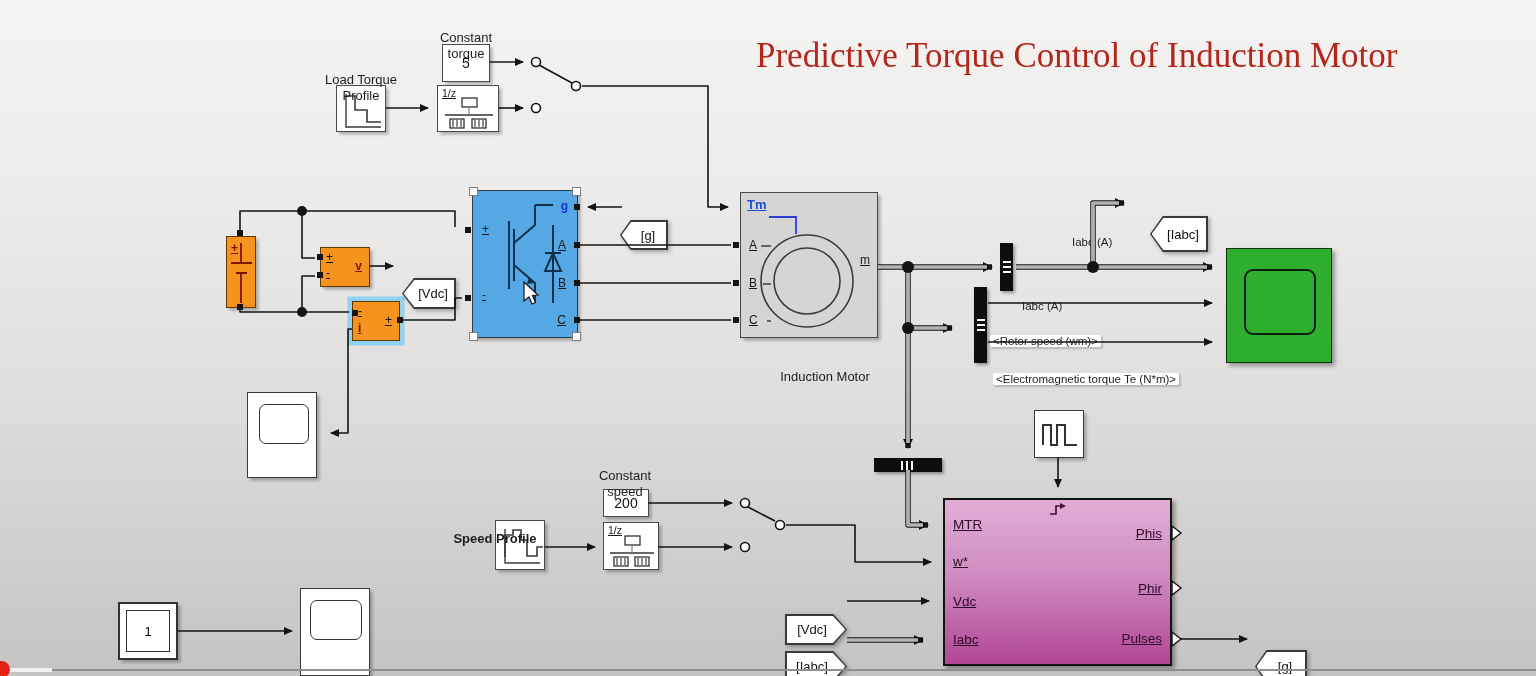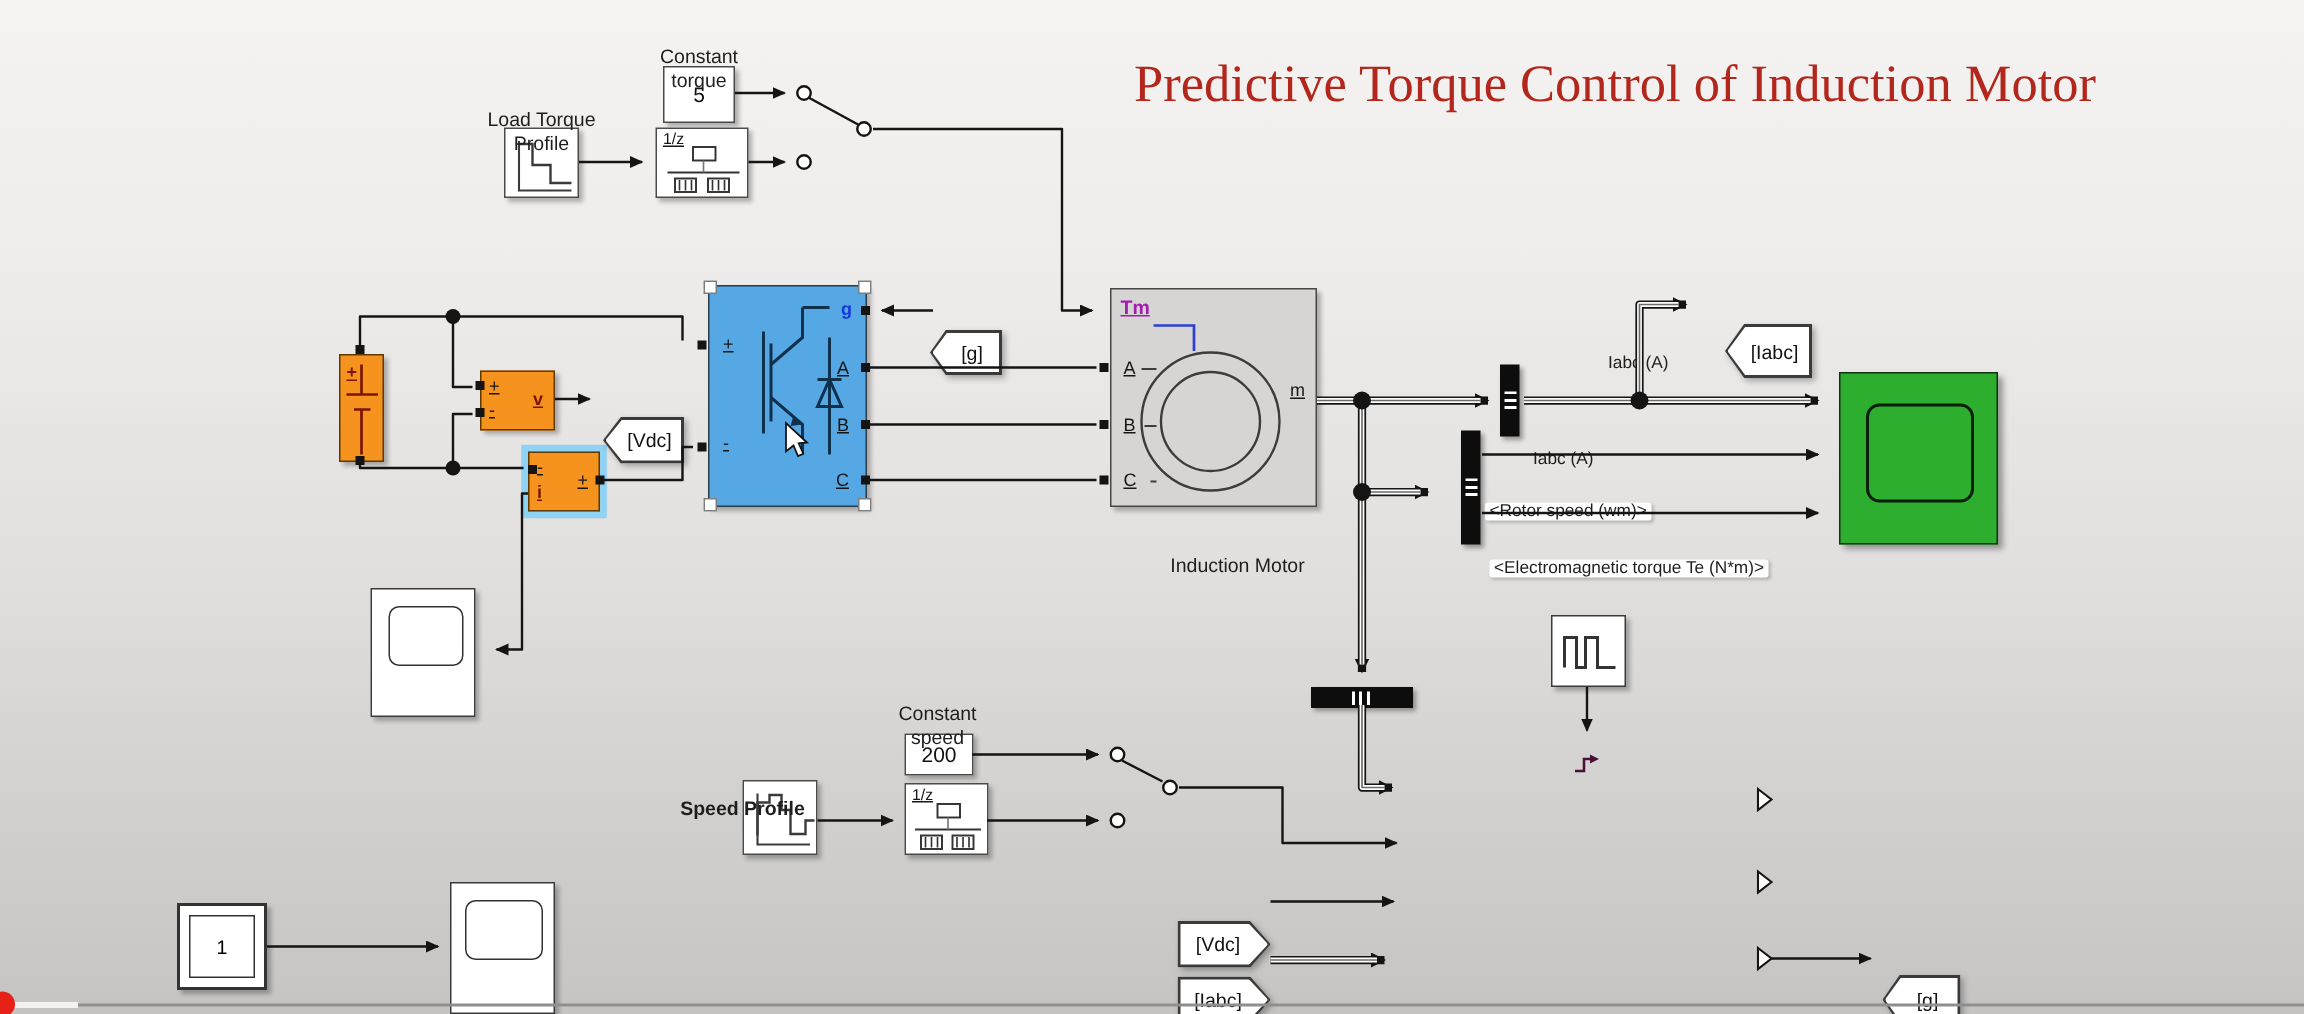--- a/index.html
+++ b/index.html
@@ -140,21 +140,21 @@
     <div class="handle" style="right:-4px;bottom:-4px;"></div>
   </div>
 
   <div class="blk zblk" style="left:740px;top:192px;width:138px;height:146px;background:var(--motor_gray);border-color:#474747;">
     <svg width="138" height="146" viewBox="0 0 138 146">
       <circle cx="66" cy="88" r="46" fill="none" stroke="#3c3c3c" stroke-width="1.6"></circle>
       <circle cx="66" cy="88" r="33" fill="none" stroke="#3c3c3c" stroke-width="1.6"></circle>
       <path d="M28,24 H55 V41" fill="none" stroke="#2b3fd6" stroke-width="1.8"></path>
       <path d="M30,53 H20 M30,91 H22 M30,128 H26" stroke="#3c3c3c" stroke-width="1.4"></path>
     </svg>
-    <span class="portletter" style="left:6px;top:4px;color:#a21caf;font-size:13px;font-weight:bold;">Tm</span>
+    <span class="portletter" style="left:6px;top:4px;color:#1d4ed8;font-size:13px;font-weight:bold;">Tm</span>
     <span class="portletter" style="left:8px;top:45px;">A</span>
     <span class="portletter" style="left:8px;top:83px;">B</span>
     <span class="portletter" style="left:8px;top:120px;">C</span>
     <span class="portletter" style="right:7px;top:60px;">m</span>
   </div>
   <div class="lbl ztxt" style="left:756px;top:341px;width:138px;">Induction Motor</div>
 
   <div class="busbar zblk" style="left:1000px;top:243px;width:13px;height:48px;">
       <div class="stripes-v"></div>
     </div>
@@ -173,20 +173,31 @@
   <div class="blk zblk" style="left:1226px;top:248px;width:106px;height:115px;background:var(--scope_green);border-color:#103310;box-shadow:3px 3px 4px rgba(0,0,0,.35);">
     <div style="position:absolute;left:17px;top:20px;width:68px;height:62px;border:2px solid #0b1d0b;border-radius:9px;"></div>
   </div>
 
   <div class="blk zblk" style="left:1034px;top:410px;width:50px;height:48px;border-color:#3a3a3a;">
     <svg width="50" height="48" viewBox="0 0 50 48">
       <path d="M8,34 V14 h8 V34 h6 V14 h8 V34 h12" fill="none" stroke="#333" stroke-width="2"></path>
     </svg>
   </div>
 
+  <div class="zblk" style="position:absolute;left:943px;top:498px;width:229px;height:168px;box-sizing:border-box;
+              background:linear-gradient(180deg,var(--pink_top) 0%,#cf8cc0 45%,var(--pink_bottom) 100%);
+              border:2px solid #141414;box-shadow:3px 3px 4px rgba(0,0,0,.35);">
+    <span class="portletter" style="left:8px;top:17px;font-size:13.5px;color:#2e0a28;">MTR</span>
+    <span class="portletter" style="left:8px;top:54px;font-size:13.5px;color:#2e0a28;">w*</span>
+    <span class="portletter" style="left:8px;top:94px;font-size:13.5px;color:#2e0a28;">Vdc</span>
+    <span class="portletter" style="left:8px;top:132px;font-size:13.5px;color:#2e0a28;">Iabc</span>
+    <span class="portletter" style="right:8px;top:26px;font-size:13.5px;color:#2e0a28;">Phis</span>
+    <span class="portletter" style="right:8px;top:81px;font-size:13.5px;color:#2e0a28;">Phir</span>
+    <span class="portletter" style="right:8px;top:131px;font-size:13.5px;color:#2e0a28;">Pulses</span>
+  </div>
 
   <div class="tag tag-left ztxt" style="left:620px;top:192px;width:48px;height:30px;">
     <div class="outer"></div>
       <div class="inner">[g]</div>
     </div>
   <div class="tag tag-left ztxt" style="left:402px;top:250px;width:54px;height:31px;">
     <div class="outer"></div>
       <div class="inner">[Vdc]</div>
     </div>
   <div class="tag tag-left ztxt" style="left:1150px;top:188px;width:58px;height:36px;">

